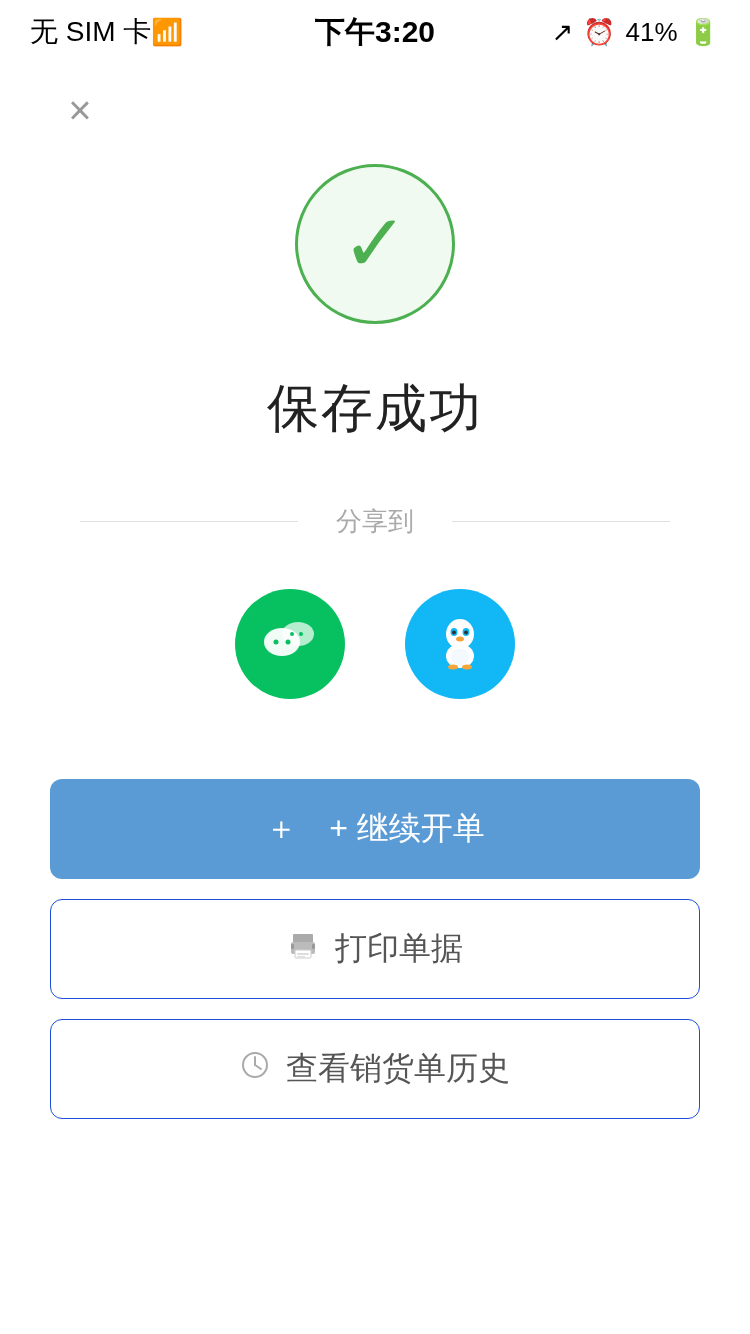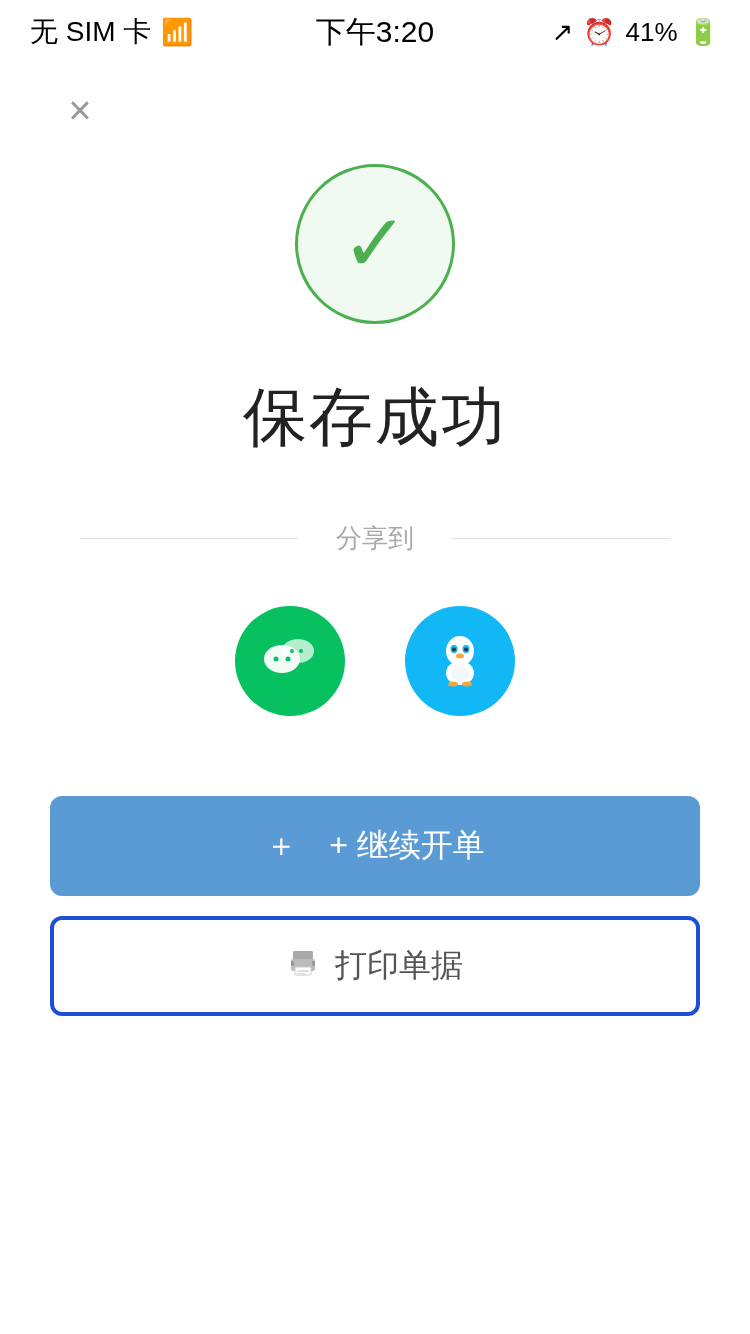--- a/index.html
+++ b/index.html
@@ -19,31 +19,30 @@
       height: 64px;
       display: flex;
       align-items: center;
       justify-content: space-between;
       padding: 0 30px;
       background: #ffffff;
     }
     .status-left {
       display: flex;
       align-items: center;
-      gap: 10px;
       font-size: 28px;
       color: #000;
       font-weight: 500;
     }
     .wifi-icon {
       font-size: 26px;
     }
     .status-center {
       font-size: 30px;
-      font-weight: 400;
+      font-weight: 700;
       color: #000;
       position: absolute;
       left: 50%;
       transform: translateX(-50%);
     }
     .status-right {
       display: flex;
       align-items: center;
       gap: 10px;
       font-size: 26px;
@@ -90,21 +89,21 @@
       margin-bottom: 50px;
     }
     .checkmark {
       font-size: 80px;
       color: #4CAF50;
       line-height: 1;
     }
 
     
     .success-title {
-      font-size: 64px;
+      font-size: 52px;
       color: #222;
       font-weight: 400;
       margin-bottom: 60px;
       letter-spacing: 2px;
     }
 
     
     .share-divider {
       width: 100%;
       display: flex;
@@ -177,21 +176,21 @@
       gap: 16px;
       cursor: pointer;
     }
     .btn-primary {
       background: #5B9BD5;
       color: white;
     }
     .btn-secondary {
       background: #ffffff;
       color: #555;
-      border: 4px solid #1d4ed8;
+      border: 1px solid #1d4ed8;
     }
   </style>
 </head>
 <body>
 
 <div class="status-bar">
   <div class="status-left">
     <span>无 SIM 卡</span>
     <span class="wifi-icon">📶</span>
   </div>
@@ -270,15 +269,25 @@
           <rect x="4" y="12" width="24" height="12" rx="2" fill="#bbb"></rect>
           <rect x="8" y="20" width="16" height="8" rx="1" fill="white" stroke="#ccc"></rect>
           <rect x="4" y="14" width="3" height="5" rx="1" fill="#999"></rect>
           <rect x="25" y="14" width="3" height="5" rx="1" fill="#999"></rect>
           <rect x="10" y="23" width="12" height="2" rx="1" fill="#ddd"></rect>
           <rect x="10" y="26" width="8" height="1.5" rx="0.75" fill="#ddd"></rect>
         </svg>
       </span>
       <span>打印单据</span>
     </button>
+    <button class="action-btn btn-secondary">
+      <span>
+        <svg width="30" height="30" viewBox="0 0 30 30" fill="none" xmlns="http://www.w3.org/2000/svg">
+          <circle cx="15" cy="15" r="12" stroke="#aaa" stroke-width="2" fill="none"></circle>
+          <line x1="15" y1="7" x2="15" y2="15" stroke="#aaa" stroke-width="2" stroke-linecap="round"></line>
+          <line x1="15" y1="15" x2="21" y2="19" stroke="#aaa" stroke-width="2" stroke-linecap="round"></line>
+        </svg>
+      </span>
+      <span>查看销货单历史</span>
+    </button>
   </div>
 
 </div>
 
 </body></html>

